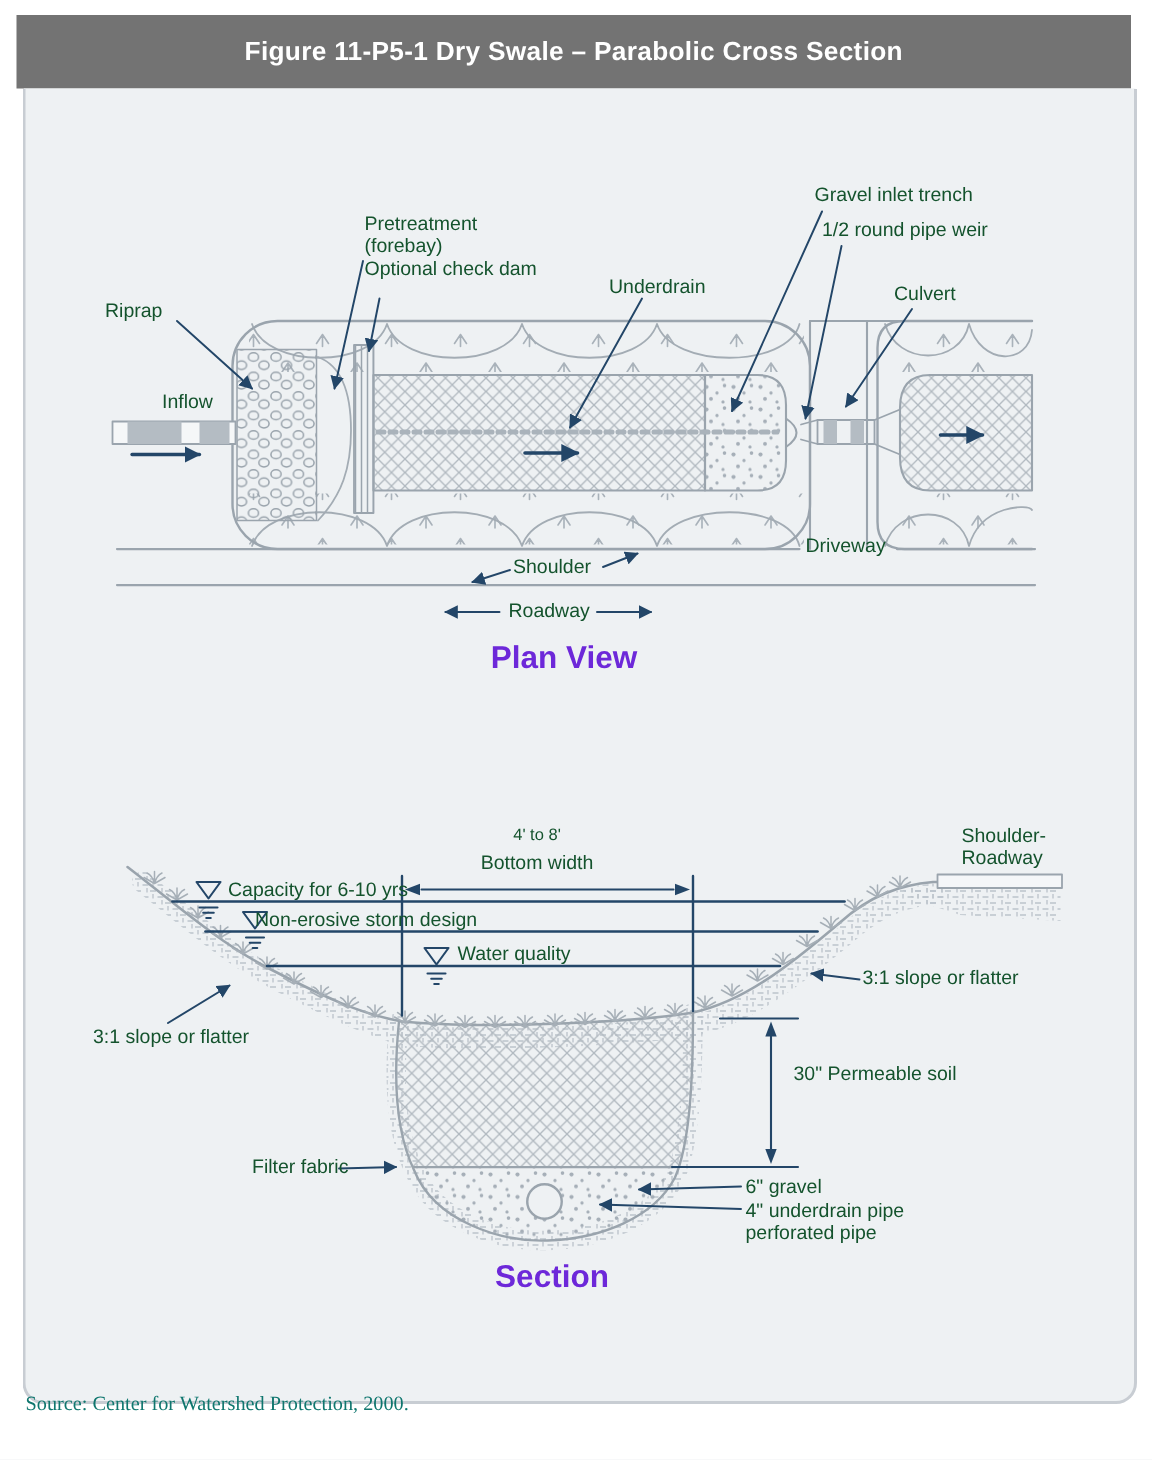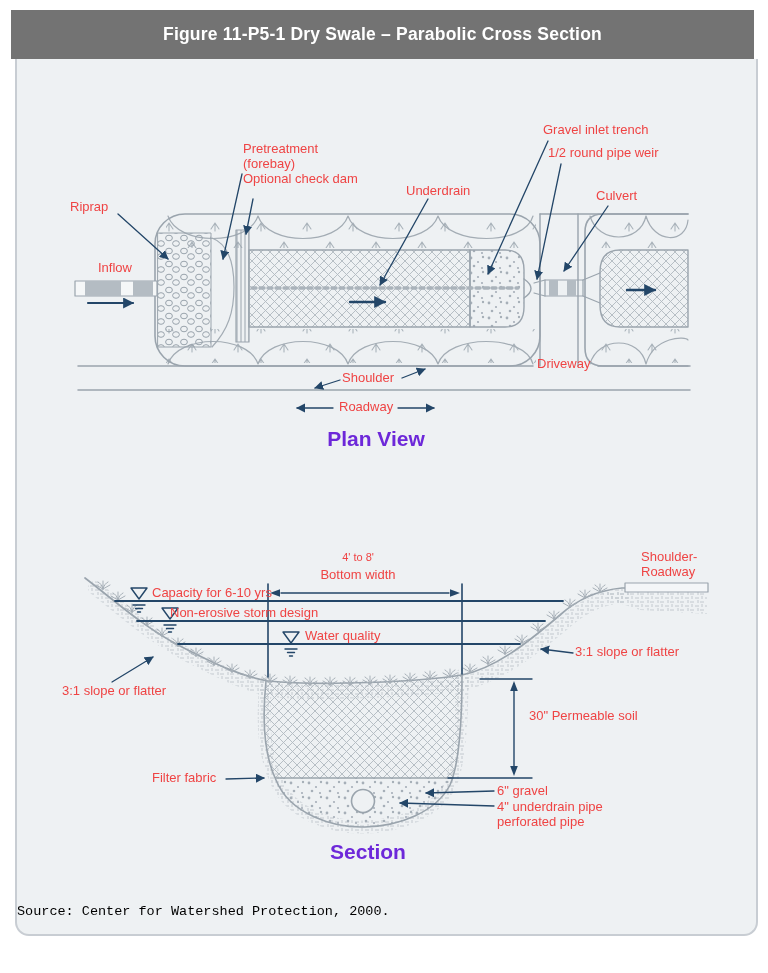--- a/index.html
+++ b/index.html
@@ -5,26 +5,26 @@
   html,body{margin:0;padding:0;}
   body{width:768px;height:973px;position:relative;background:#ffffff;
        font-family:"Liberation Sans",sans-serif;overflow:hidden;}
   .titlebar{position:absolute;left:11px;top:10px;width:743px;height:49px;
        background:#737373;color:#ffffff;display:flex;align-items:center;
        justify-content:center;font-weight:700;font-size:17.5px;letter-spacing:.2px;}
   .panel{position:absolute;left:15px;top:59px;width:739px;height:875px;
        background:#eef1f3;border:2px solid #c8cdd3;border-top:none;
        border-radius:0 0 14px 14px;}
   #drawing{position:absolute;left:0;top:0;}
-  .lbl{position:absolute;color:#ef4444;font-size:13px;line-height:1.14;white-space:nowrap;}
+  .lbl{position:absolute;color:#14532d;font-size:13px;line-height:1.14;white-space:nowrap;}
   .small{font-size:11px;}
   .hd{font-weight:700;font-size:21px;color:#6d28d9;}
   .ctr{transform:translateX(-50%);}
-  .source{position:absolute;left:17px;top:904px;font-family:Liberation Mono, monospace;
-       font-size:13.5px;color:#000000;}
+  .source{position:absolute;left:17px;top:928px;font-family:Liberation Serif, serif;
+       font-size:13.5px;color:#0f766e;}
 </style>
 </head>
 <body>
 
 <div class="stage">
 
   <div class="titlebar">
     <span>Figure 11-P5-1 Dry Swale – Parabolic Cross Section</span>
   </div>
 
@@ -246,21 +246,21 @@
         <path d="M573,653 L541,649" marker-end="url(#arr)"></path>
         <path d="M112,682 L153,657" marker-end="url(#arr)"></path>
         <path d="M226,779 L264,778" marker-end="url(#arr)"></path>
         <path d="M494,791 L426,793" marker-end="url(#arr)"></path>
         <path d="M494,806 L400,803" marker-end="url(#arr)"></path>
       </g>
     </g>
   </svg>
 
   <div class="lbl" style="left:70px;top:200px">Riprap</div>
-  <div class="lbl" style="left:98px;top:261px">Inflow</div>
+  <div class="lbl" style="left:108px;top:261px">Inflow</div>
   <div class="lbl" style="left:243px;top:142px">Pretreatment</div>
   <div class="lbl" style="left:243px;top:157px">(forebay)</div>
   <div class="lbl" style="left:243px;top:172px">Optional check dam</div>
   <div class="lbl" style="left:406px;top:184px">Underdrain</div>
   <div class="lbl" style="left:543px;top:123px">Gravel inlet trench</div>
   <div class="lbl" style="left:548px;top:146px">1/2 round pipe weir</div>
   <div class="lbl" style="left:596px;top:189px">Culvert</div>
   <div class="lbl" style="left:537px;top:357px">Driveway</div>
   <div class="lbl" style="left:342px;top:371px">Shoulder</div>
   <div class="lbl" style="left:339px;top:400px">Roadway</div>
@@ -269,20 +269,20 @@
   <div class="lbl small ctr" style="left:358px;top:551px">4' to 8'</div>
   <div class="lbl ctr" style="left:358px;top:568px">Bottom width</div>
   <div class="lbl" style="left:641px;top:550px">Shoulder-</div>
   <div class="lbl" style="left:641px;top:565px">Roadway</div>
   <div class="lbl" style="left:152px;top:586px">Capacity for 6-10 yrs</div>
   <div class="lbl" style="left:170px;top:606px">Non-erosive storm design</div>
   <div class="lbl" style="left:305px;top:629px">Water quality</div>
   <div class="lbl" style="left:575px;top:645px">3:1 slope or flatter</div>
   <div class="lbl" style="left:62px;top:684px">3:1 slope or flatter</div>
   <div class="lbl" style="left:529px;top:709px">30" Permeable soil</div>
-  <div class="lbl" style="left:152px;top:771px">Filter fabric</div>
+  <div class="lbl" style="left:168px;top:771px">Filter fabric</div>
   <div class="lbl" style="left:497px;top:784px">6" gravel</div>
   <div class="lbl" style="left:497px;top:800px">4" underdrain pipe</div>
   <div class="lbl" style="left:497px;top:815px">perforated pipe</div>
   <div class="lbl hd ctr" style="left:368px;top:840px">Section</div>
 
   <div class="source">Source: Center for Watershed Protection, 2000.</div>
 </div>
 
 </body></html>

